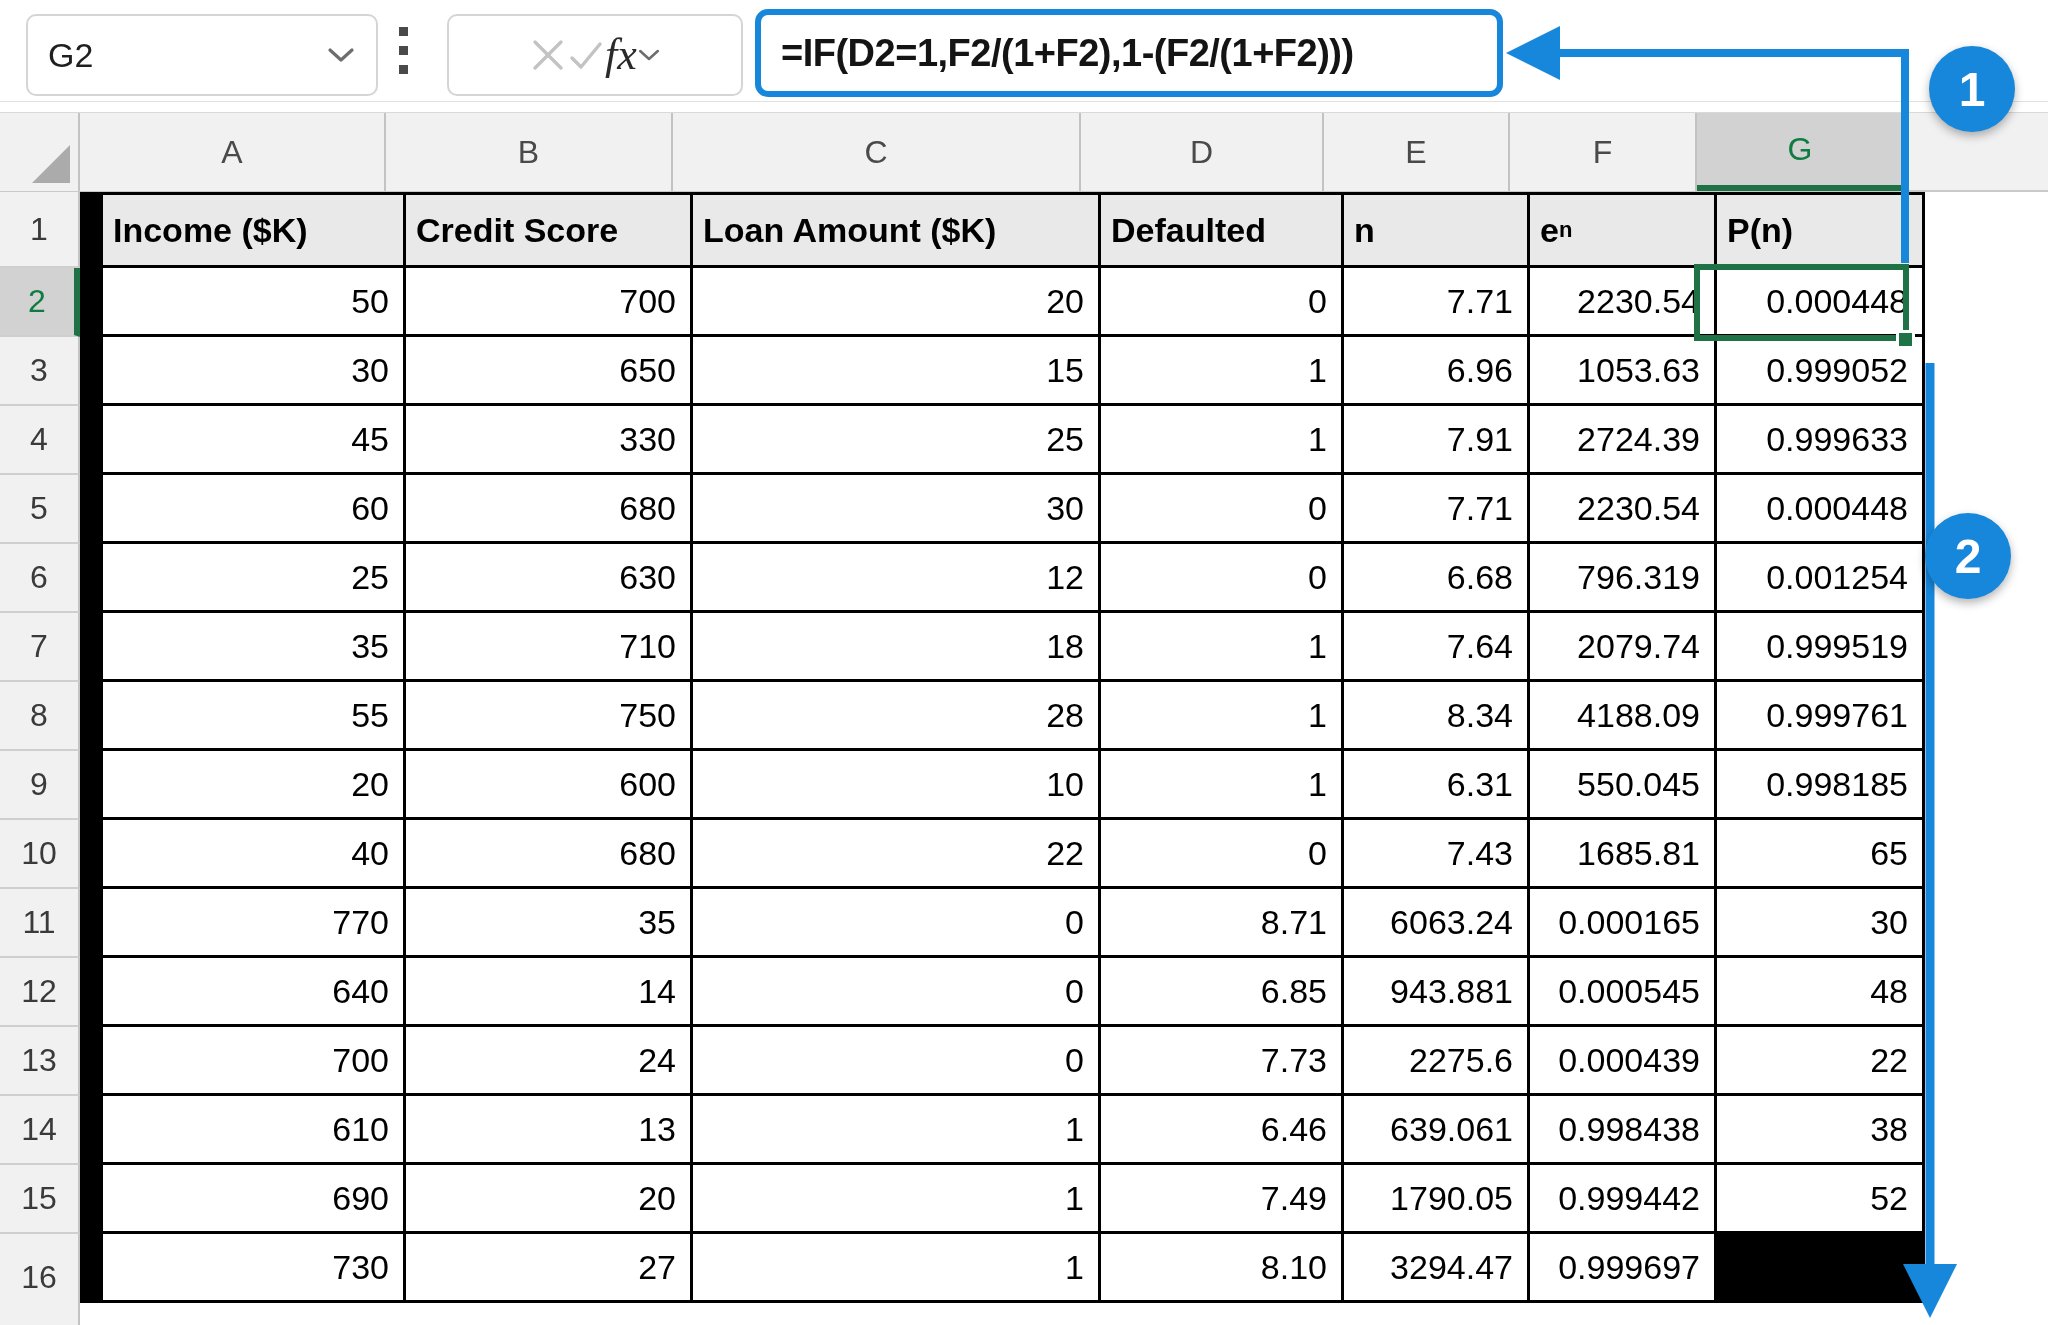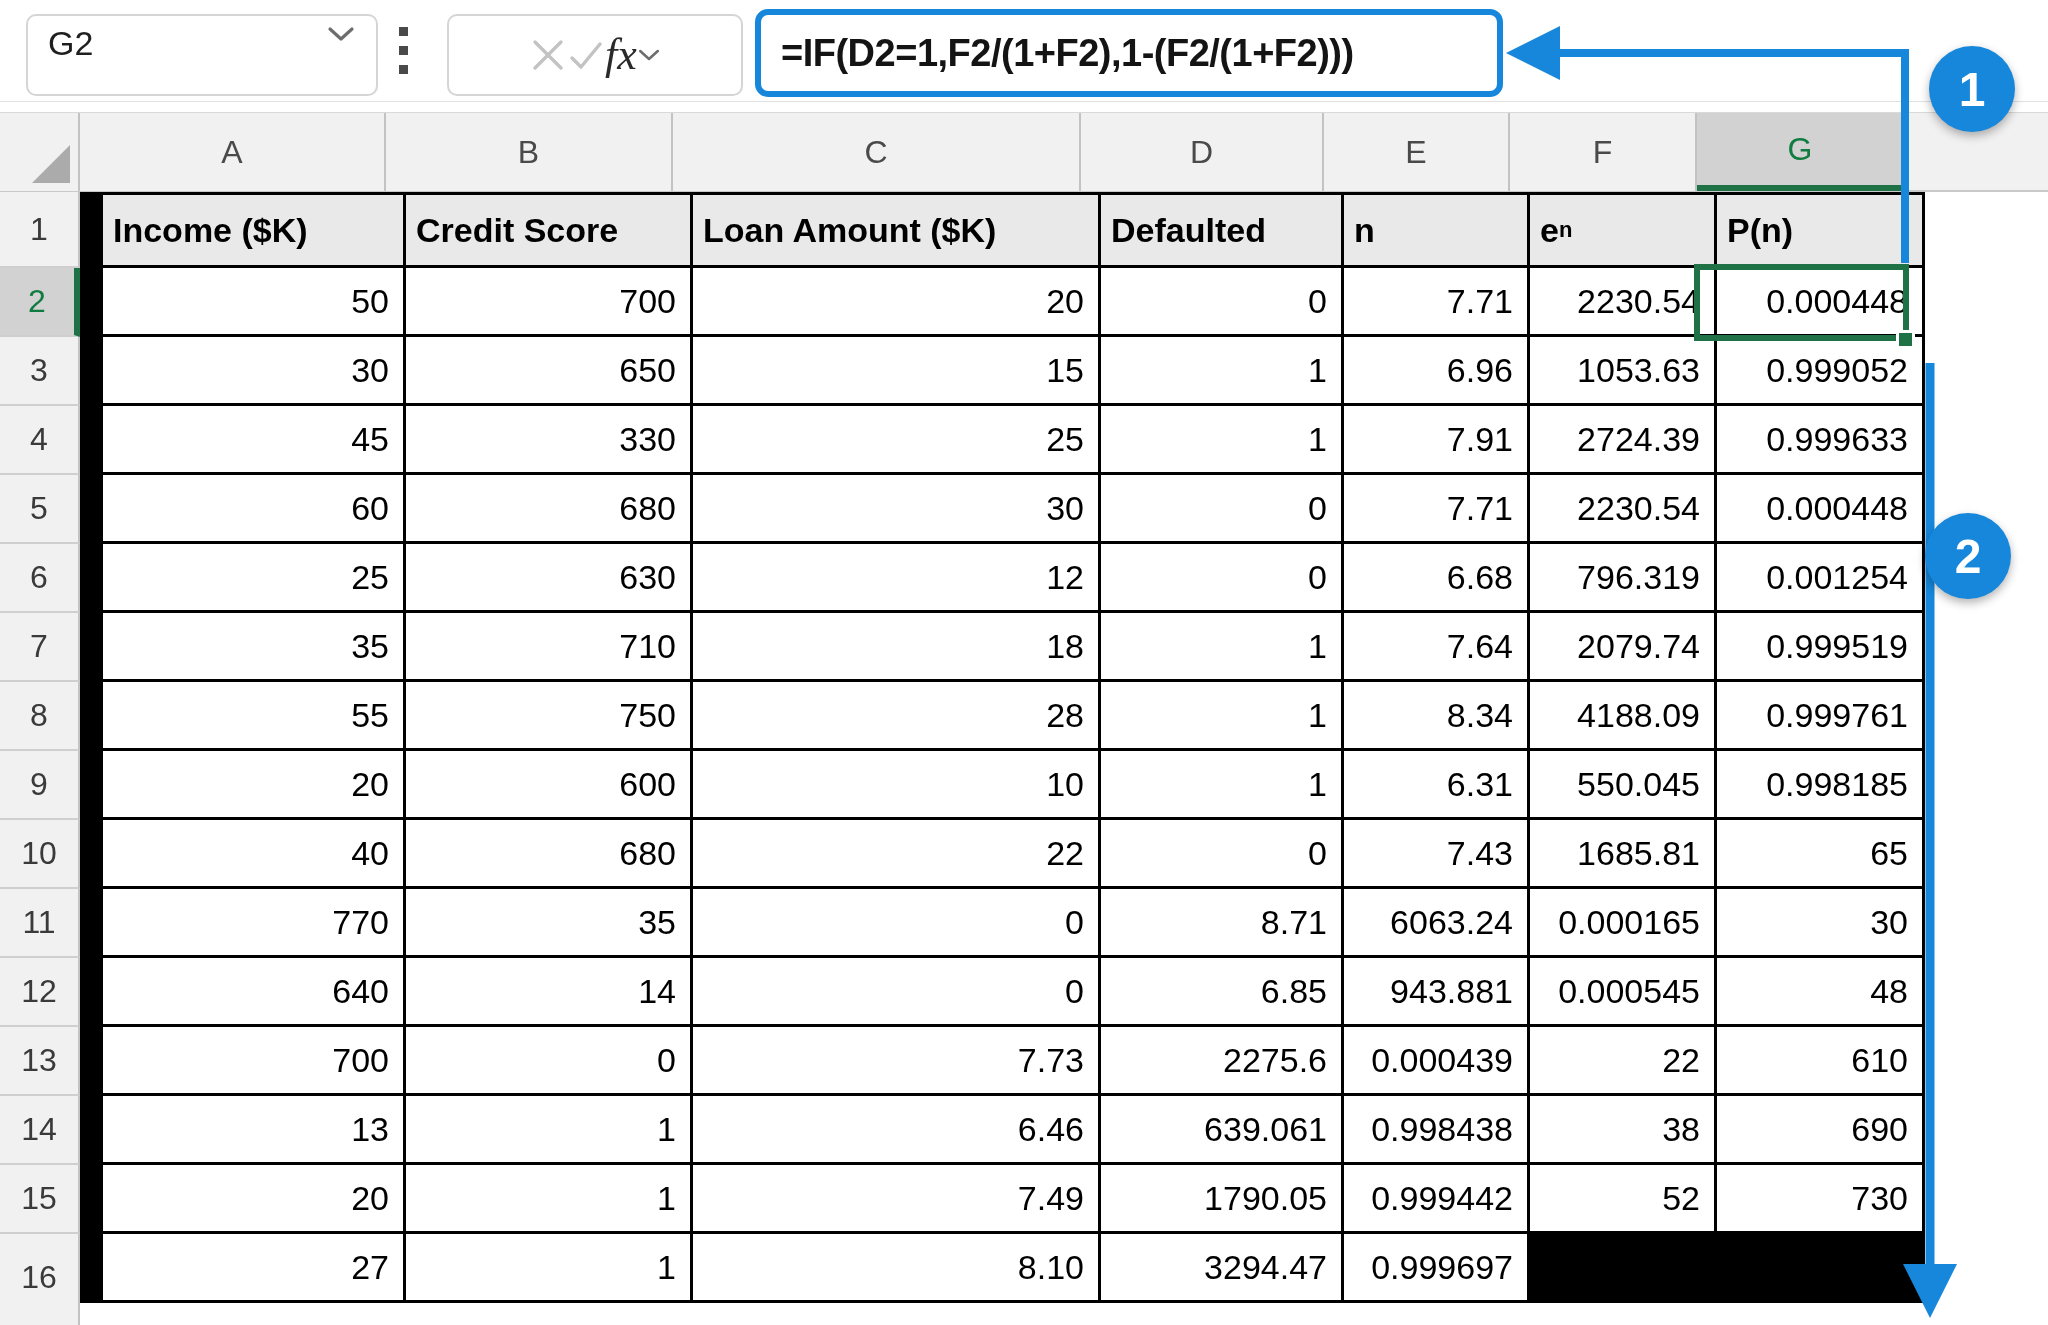--- a/index.html
+++ b/index.html
@@ -1,21 +1,21 @@
 <!DOCTYPE html>
 <html><head>
 <meta charset="utf-8">
 <style>
   * { margin:0; padding:0; box-sizing:border-box; }
   body { background:#fff; font-family:"Liberation Sans", sans-serif; }
   .canvas { position:relative; width:2048px; height:1325px; background:#fff; overflow:hidden; }
 
   
   .topbar { position:absolute; left:0; top:0; width:2048px; height:102px; background:#fff; border-bottom:1px solid #e1e1e1; }
-  .name-box { position:absolute; left:26px; top:14px; width:352px; height:82px; border:2px solid #d5d5d5; border-radius:10px; background:#fff; display:flex; align-items:flex-start; padding:8px 20px; }
+  .name-box { position:absolute; left:26px; top:14px; width:352px; height:82px; border:2px solid #d5d5d5; border-radius:10px; background:#fff; display:flex; align-items:center; padding:8px 20px; }
   .name-box .val { font-size:34px; color:#1f1f1f; flex:1; }
   .chev { width:30px; height:20px; }
   .chev polyline { fill:none; stroke:#6d6d6d; stroke-width:3.2; stroke-linecap:round; stroke-linejoin:round; }
   .dots-sep { position:absolute; left:399px; top:27px; display:flex; flex-direction:column; gap:10px; }
   .dots-sep i { width:9px; height:9px; background:#4a4a4a; display:block; }
   .fx-box { position:absolute; left:447px; top:14px; width:296px; height:82px; border:2px solid #d5d5d5; border-radius:10px; background:#fff; display:flex; align-items:center; justify-content:center; padding:0 14px; }
   .icon-x, .icon-check { width:38px; height:38px; }
   .icon-x line { stroke:#c3c3c3; stroke-width:3.4; stroke-linecap:round; }
   .icon-check polyline { fill:none; stroke:#c3c3c3; stroke-width:3.4; stroke-linecap:round; stroke-linejoin:round; }
   .fx-label { font-family:"Liberation Serif", serif; font-style:italic; font-size:44px; color:#2a2a2a; line-height:1; }
@@ -205,20 +205,21 @@
       <div class="cell">0.000165</div>
       <div class="cell">30</div>
       <div class="cell">640</div>
       <div class="cell">14</div>
       <div class="cell">0</div>
       <div class="cell">6.85</div>
       <div class="cell">943.881</div>
       <div class="cell">0.000545</div>
       <div class="cell">48</div>
       <div class="cell">700</div>
+      <div class="cell">24</div>
       <div class="cell">0</div>
       <div class="cell">7.73</div>
       <div class="cell">2275.6</div>
       <div class="cell">0.000439</div>
       <div class="cell">22</div>
       <div class="cell">610</div>
       <div class="cell">13</div>
       <div class="cell">1</div>
       <div class="cell">6.46</div>
       <div class="cell">639.061</div>

